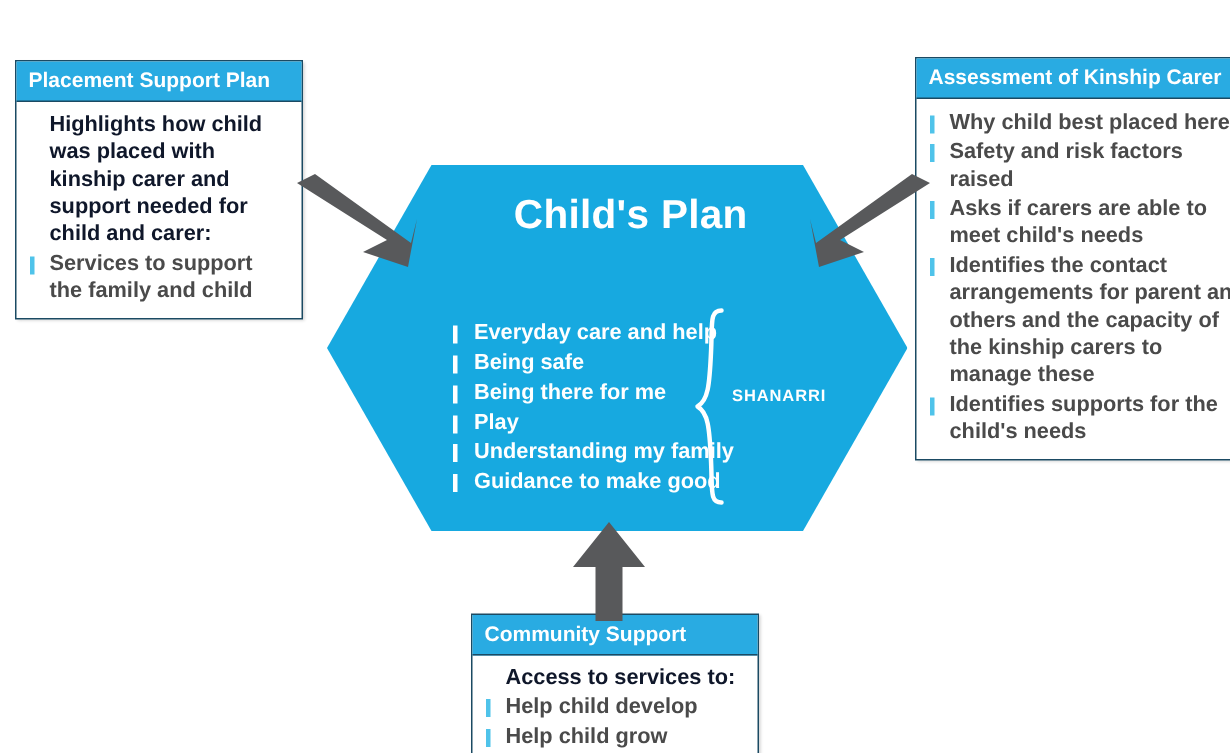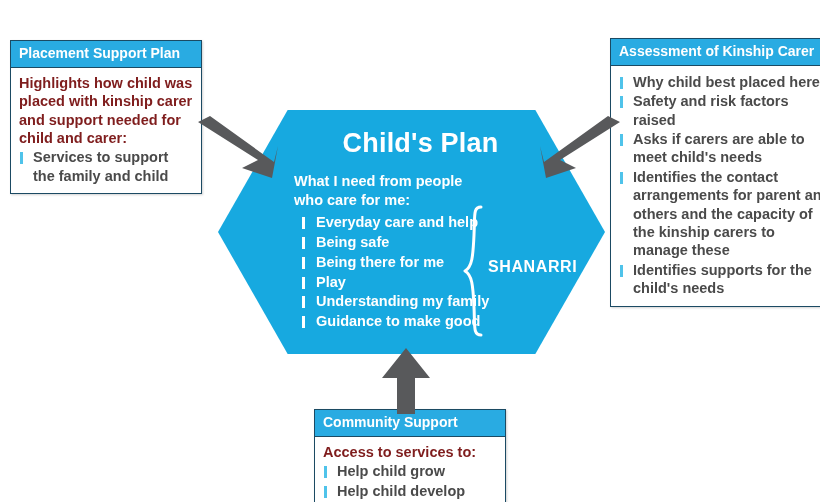--- a/index.html
+++ b/index.html
@@ -39,22 +39,22 @@
     white-space: nowrap;
   }
   .card-body {
     padding: 6px 8px 8px 8px;
     color: #4a4a4a;
     font-size: 14.5px;
     line-height: 1.27;
     font-weight: bold;
   }
   .card-intro {
-    margin: 0 0 0 0;
-    color: #7f1d1d;
+    margin: 0 0 0 14px;
+    color: #0f172a;
   }
   .bullets {
     list-style: none;
     margin: 0;
     padding: 0;
   }
   .bullets li {
     position: relative;
     padding-left: 14px;
     margin-top: 1px;
@@ -146,21 +146,21 @@
     position: absolute;
     left: 245px;
     top: 95px;
     width: 22px;
     height: 132px;
   }
   .shanarri {
     position: absolute;
     left: 270px;
     top: 148px;
-    font-size: 16px;
+    font-size: 11px;
     font-weight: bold;
     letter-spacing: 0.6px;
     color: #ffffff;
   }
 
   
   .arrow {
     position: absolute;
   }
   #arrow-left   { left: 196px; top: 116px; width: 82px; height: 62px; }
@@ -193,31 +193,30 @@
         <li>Identifies supports for the child's needs</li>
       </ul>
     </div>
   </div>
 
   <div class="card" id="card-community">
     <div class="card-header">Community Support</div>
     <div class="card-body">
       <p class="card-intro">Access to services to:</p>
       <ul class="bullets">
+        <li>Help child develop</li>
         <li>Help child grow</li>
-        <li>Help child develop</li>
       </ul>
     </div>
   </div>
 
   <div id="hexagon">
     <div class="hex-shape"></div>
     <div class="hex-content">
       <div class="hex-title">Child's Plan</div>
-      <div class="hex-lead">What I need from people who care for me:</div>
       <ul class="hex-list">
         <li>Everyday care and help</li>
         <li>Being safe</li>
         <li>Being there for me</li>
         <li>Play</li>
         <li>Understanding my family</li>
         <li>Guidance to make good</li>
         <li class="cont">choices</li>
       </ul>
       <svg class="brace" viewBox="0 0 22 132">

